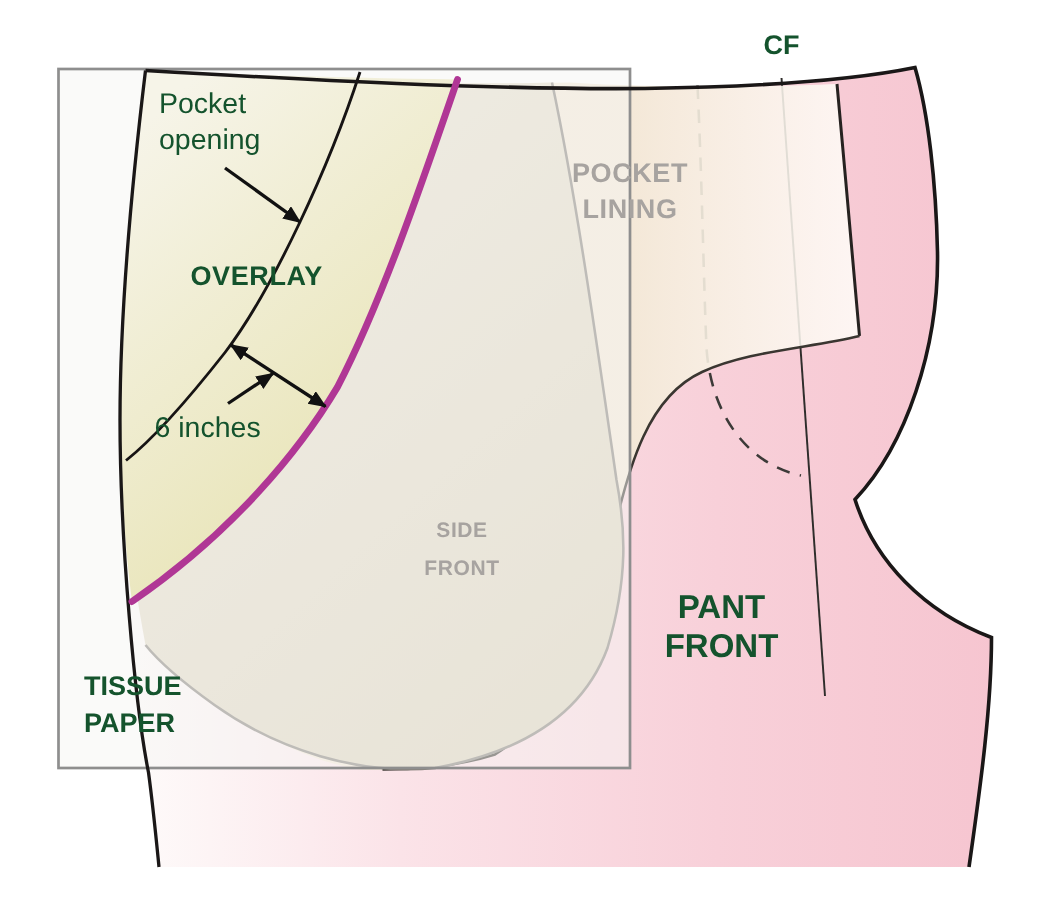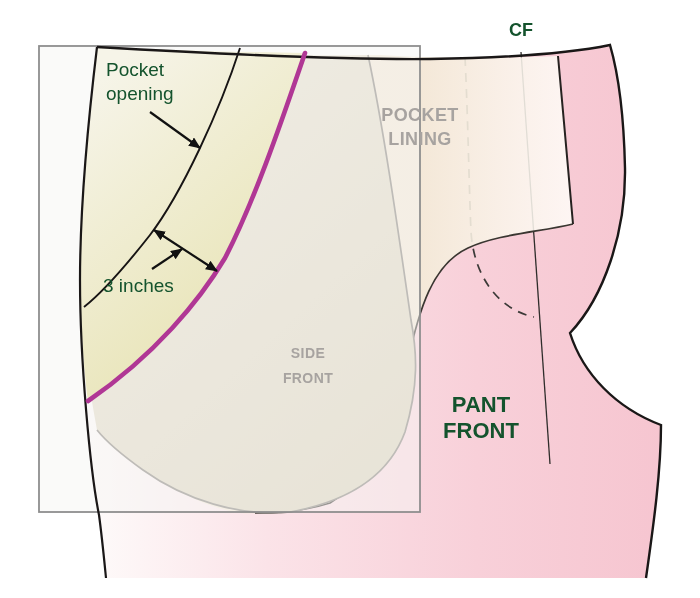--- a/index.html
+++ b/index.html
@@ -93,20 +93,23 @@
     <path fill="none" stroke-width="4.6" stroke-linecap="round" d="M305,53 C282,120 255,200 225,258 C200,300 155,355 88,401" stroke="#b03795"></path>
 
     <line x1="150" y1="112" x2="200" y2="148" stroke-width="2.2" marker-end="url(#ah)" stroke="#111111"></line>
     <line x1="154" y1="230" x2="217" y2="271" stroke-width="2.2" marker-start="url(#ah)" marker-end="url(#ah)" stroke="#111111"></line>
     <line x1="152" y1="269" x2="182" y2="249" stroke-width="2.2" marker-end="url(#ah)" stroke="#111111"></line>
   </svg>
 
   <div class="lbl b" id="lbl-cf">CF</div>
   <div class="lbl" id="lbl-pocket-opening">Pocket
 opening</div>
-  <div class="lbl" id="lbl-2inches">3 inches</div>
+  <div class="lbl b" id="lbl-overlay">OVERLAY</div>
+  <div class="lbl" id="lbl-2inches">6 inches</div>
   <div class="lbl b gray ctr" id="lbl-pocket-lining">POCKET
 LINING</div>
   <div class="lbl b gray ctr" id="lbl-side-front">SIDE
 FRONT</div>
   <div class="lbl b ctr" id="lbl-pant-front">PANT
 FRONT</div>
+  <div class="lbl b" id="lbl-tissue-paper">TISSUE
+PAPER</div>
 </div>
 
 </body></html>

